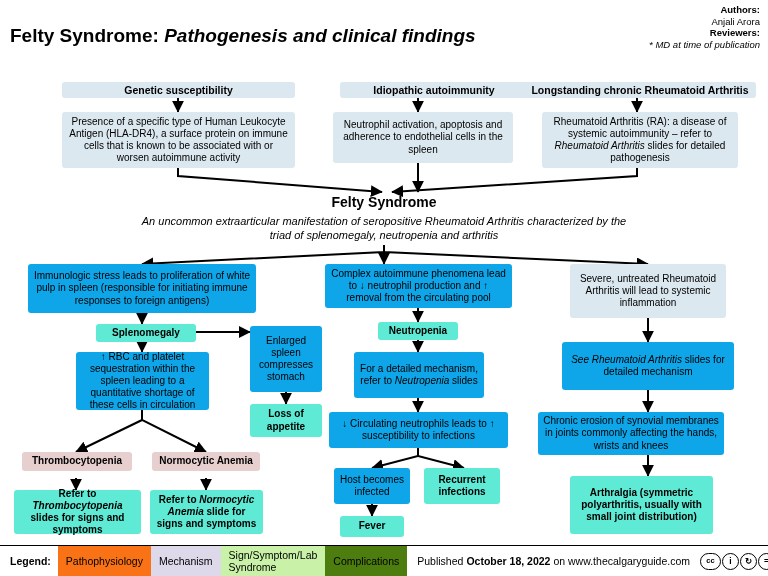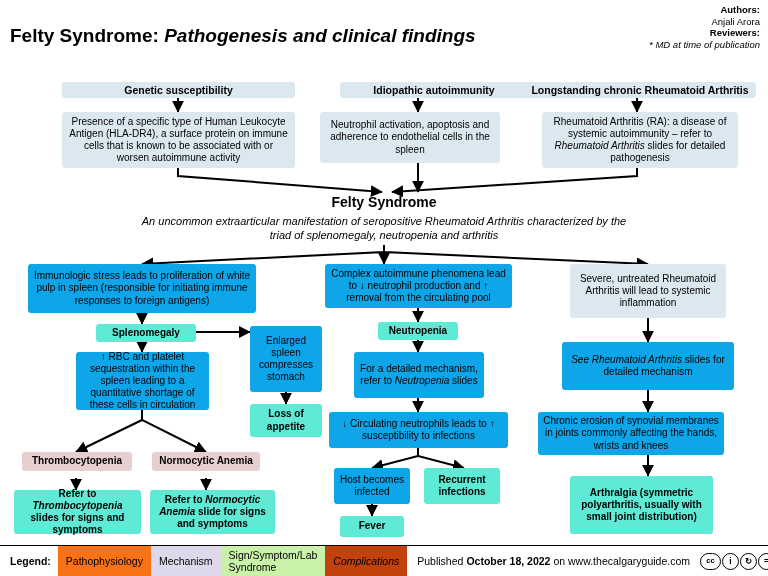--- a/index.html
+++ b/index.html
@@ -142,21 +142,21 @@
   <div class="box blue hdr" style="left:62px;top:82px;width:233px;height:16px;">
     <span>Genetic susceptibility</span>
   </div>
   <div class="box blue" style="left:62px;top:112px;width:233px;height:56px;">
     <span>Presence of a specific type of Human Leukocyte Antigen (HLA-DR4), a surface protein on immune cells that is known to be associated with or worsen autoimmune activity</span>
   </div>
 
   <div class="box blue hdr" style="left:340px;top:82px;width:188px;height:16px;">
     <span>Idiopathic autoimmunity</span>
   </div>
-  <div class="box blue" style="left:320px;top:112px;width:180px;height:51px;">
+  <div class="box blue" style="left:333px;top:112px;width:180px;height:51px;">
     <span>Neutrophil activation, apoptosis and adherence to endothelial cells in the spleen</span>
   </div>
 
   <div class="box blue hdr" style="left:524px;top:82px;width:232px;height:16px;">
     <span>Longstanding chronic Rheumatoid Arthritis</span>
   </div>
   <div class="box blue" style="left:542px;top:112px;width:196px;height:56px;">
     <span>
       <span>Rheumatoid Arthritis (RA): a disease of systemic autoimmunity – refer to </span><span class="it">Rheumatoid Arthritis</span><span> slides for detailed pathogenesis</span>
     </span>
@@ -190,21 +190,21 @@
   </div>
   <div class="box green" style="left:14px;top:490px;width:127px;height:44px;">
     <span>
       <span>Refer to </span><span class="it">Thrombocytopenia</span><span> slides for signs and symptoms</span>
     </span>
   </div>
 
   <div class="box pink" style="left:152px;top:452px;width:108px;height:19px;">
     <span>Normocytic Anemia</span>
   </div>
-  <div class="box green" style="left:150px;top:490px;width:125px;height:44px;">
+  <div class="box green" style="left:150px;top:490px;width:113px;height:44px;">
     <span>
       <span>Refer to </span><span class="it">Normocytic Anemia</span><span> slide for signs and symptoms</span>
     </span>
   </div>
 
   <div class="box purple" style="left:325px;top:264px;width:187px;height:44px;">
     <span>Complex autoimmune phenomena lead to ↓ neutrophil production and ↑ removal from the circulating pool</span>
   </div>
 
   <div class="box green" style="left:378px;top:322px;width:80px;height:18px;">
@@ -256,21 +256,21 @@
 
     <div class="chip" style="background:#f97316;">
       <span>Pathophysiology</span>
     </div>
     <div class="chip" style="background:#ddd9ea;">
       <span>Mechanism</span>
     </div>
     <div class="chip" style="background:#c9f2a8;">
       <span>Sign/Symptom/Lab Syndrome</span>
     </div>
-    <div class="chip" style="background:#c2410c;font-style:italic;">
+    <div class="chip" style="background:#4d7c0f;">
       <span>Complications</span>
     </div>
 
     <div class="sep"></div>
 
     <div class="pub">
       <span>Published </span>
         <b>October 18, 2022</b>
         <span> on www.thecalgaryguide.com</span>
     </div>

